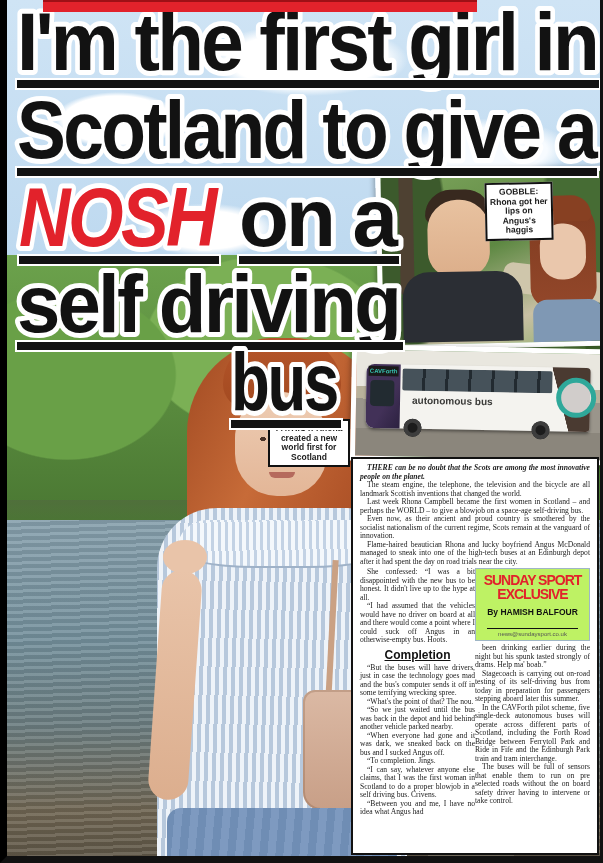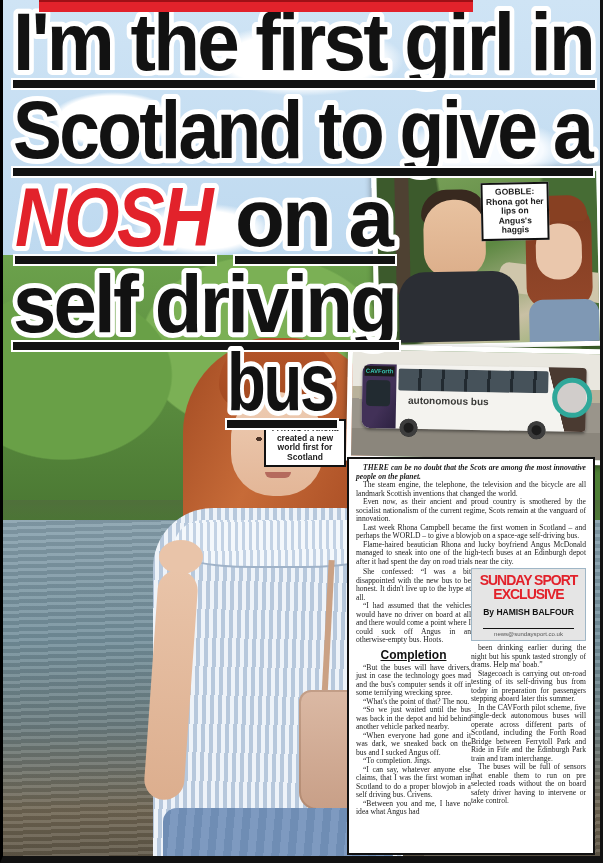--- a/index.html
+++ b/index.html
@@ -1,17 +1,17 @@
 <!DOCTYPE html>
 <html><head>
 <meta charset="utf-8">
 <style>
   html,body{margin:0;padding:0;background:#444;}
   .page{position:relative;width:603px;height:863px;margin:0 auto;background:#fff;
-        border-left:3px solid #000000;border-right:3px solid #111;border-bottom:7px solid #111;
+        border-left:7px solid #000000;border-right:3px solid #111;border-bottom:7px solid #111;
         box-sizing:border-box;overflow:hidden;font-family:"Liberation Sans",sans-serif;}
 
   
   .main-photo{position:absolute;inset:0;overflow:hidden;}
   .sky{position:absolute;left:0;top:0;width:100%;height:330px;
        background:
         radial-gradient(90px 40px at 110px 120px,#ffffff 60%,rgba(255,255,255,0) 70%),
         radial-gradient(140px 50px at 300px 60px,#ffffff 55%,rgba(255,255,255,0) 72%),
         radial-gradient(120px 45px at 480px 150px,#f7fbff 50%,rgba(255,255,255,0) 70%),
         radial-gradient(100px 38px at 200px 230px,#ffffff 50%,rgba(255,255,255,0) 70%),
@@ -105,21 +105,21 @@
   
   .article{position:absolute;left:344px;top:457px;width:248px;height:398px;background:#fff;border:2px solid #111;
        box-sizing:border-box;padding:5px 7px 4px 7px;z-index:6;overflow:hidden;}
   .lede{font-family:"Liberation Sans",sans-serif;font-weight:bold;font-size:11px;line-height:1.1;color:#111;margin:0 0 2px 0;font-style:italic;}
   .article p{margin:0;font-family:"Liberation Serif",serif;font-size:7.6px;line-height:1.12;color:#1a1a1a;
        text-align:justify;text-indent:7px;}
   .cols{display:flex;gap:0;margin-top:2px;}
   .col{flex:1;min-width:0;}
   .subhead{font-family:"Liberation Sans",sans-serif;font-weight:bold;font-size:12px;text-align:center;
        text-decoration:underline;margin:3px 0 2px 0;color:#111;}
-  .exclusive{background:#e5e5e5;border:1px solid #9fb6c6;text-align:center;padding:4px 2px 3px 2px;margin-bottom:3px;}
+  .exclusive{background:#bef264;border:1px solid #9fb6c6;text-align:center;padding:4px 2px 3px 2px;margin-bottom:3px;}
   .excl-line{color:#e2222b;font-family:"Liberation Sans",sans-serif;font-weight:bold;font-size:14px;line-height:1.0;
        letter-spacing:-1px;transform:scaleY(1.05);}
   .excl-byline{display:inline-block;color:#111;font-weight:bold;font-size:8.5px;border-bottom:1.5px solid #111;margin-top:2px;padding-bottom:11px;}
   .excl-email{color:#555;font-size:6px;margin-top:2px;}
 </style>
 </head>
 <body>
 
 <div class="page">
 
@@ -195,22 +195,22 @@
     <div class="bus-side-text">autonomous bus</div>
     <div class="bus-wheel wheel-front"></div>
     <div class="bus-wheel wheel-rear"></div>
   </div>
 
   <div class="photo-caption patriot-caption">PATRIOT: Rhona created a new world first for Scotland</div>
 
   <div class="article">
     <p class="lede">THERE can be no doubt that the Scots are among the most innovative people on the planet.</p>
     <p>The steam engine, the telephone, the television and the bicycle are all landmark Scottish inventions that changed the world.</p>
+    <p>Last week Rhona Campbell became the first women in Scotland – and perhaps the WORLD – to give a blowjob on a space-age self-driving bus.</p>
     <p>Even now, as their ancient and proud country is smothered by the socialist nationalism of the current regime, Scots remain at the vanguard of innovation.</p>
-    <p>Last week Rhona Campbell became the first women in Scotland – and perhaps the WORLD – to give a blowjob on a space-age self-driving bus.</p>
     <p>Flame-haired beautician Rhona and lucky boyfriend Angus McDonald managed to sneak into one of the high-tech buses at an Edinburgh depot after it had spent the day on road trials near the city.</p>
 
     <div class="cols">
       <div class="col">
         <p>She confessed: “I was a bit disappointed with the new bus to be honest. It didn't live up to the hype at all.</p>
         <p>“I had assumed that the vehicles would have no driver on board at all and there would come a point where I could suck off Angus in an otherwise-empty bus. Hoots.</p>
         <div class="subhead">Completion</div>
         <p>“But the buses will have drivers, just in case the technology goes mad and the bus's computer sends it off in some terrifying wrecking spree.</p>
         <p>“What's the point of that? The nou.</p>
         <p>“So we just waited until the bus was back in the depot and hid behind another vehicle parked nearby.</p>

